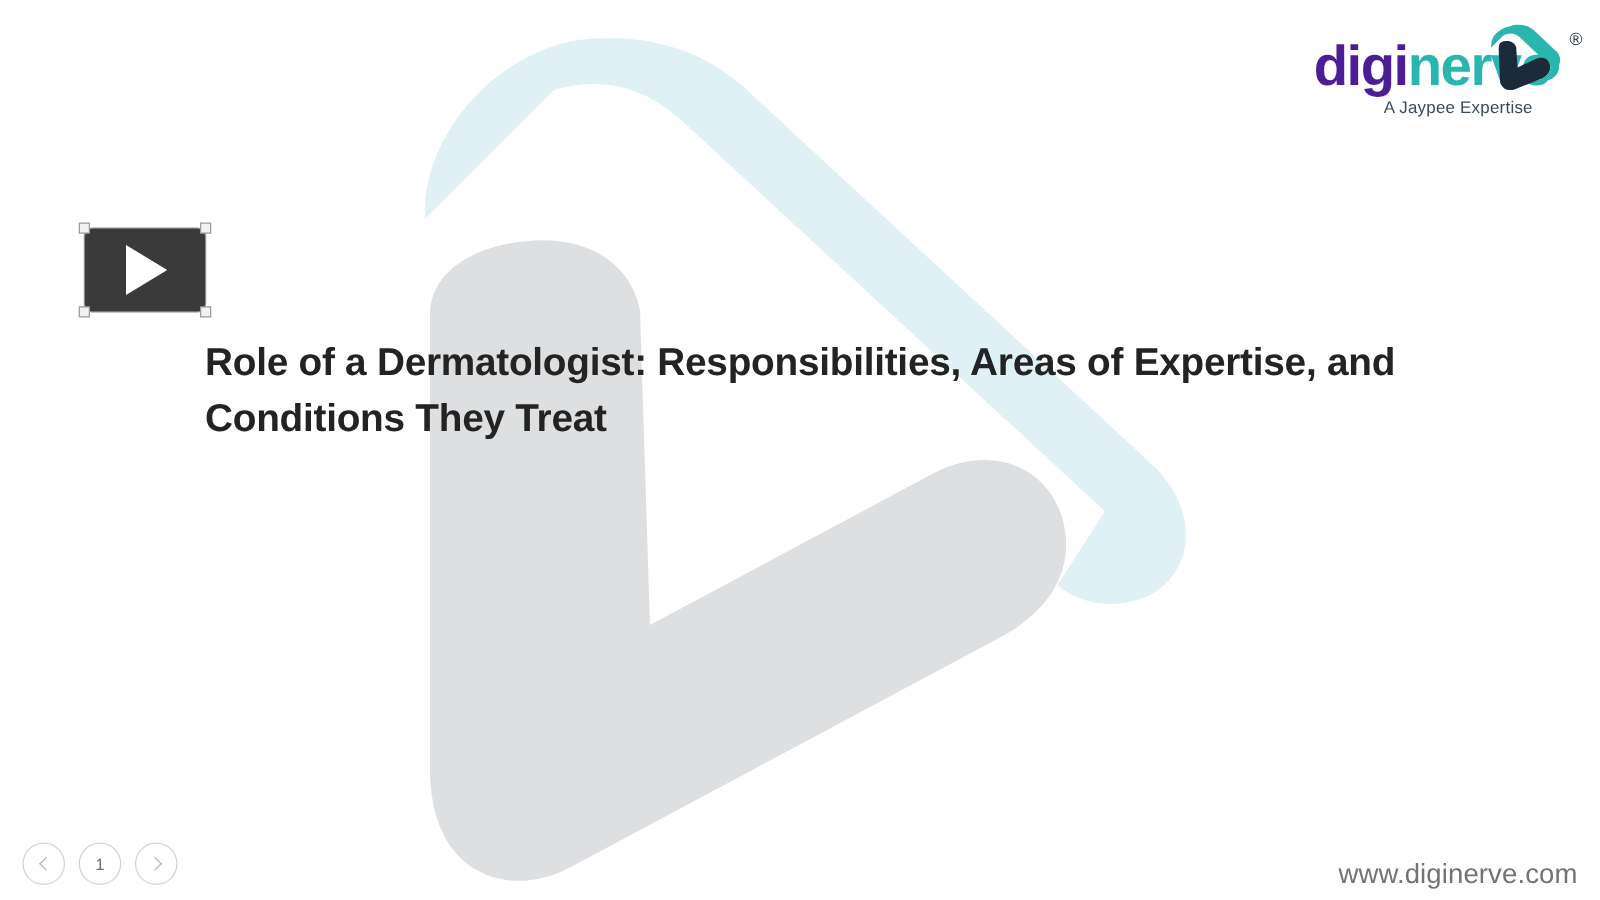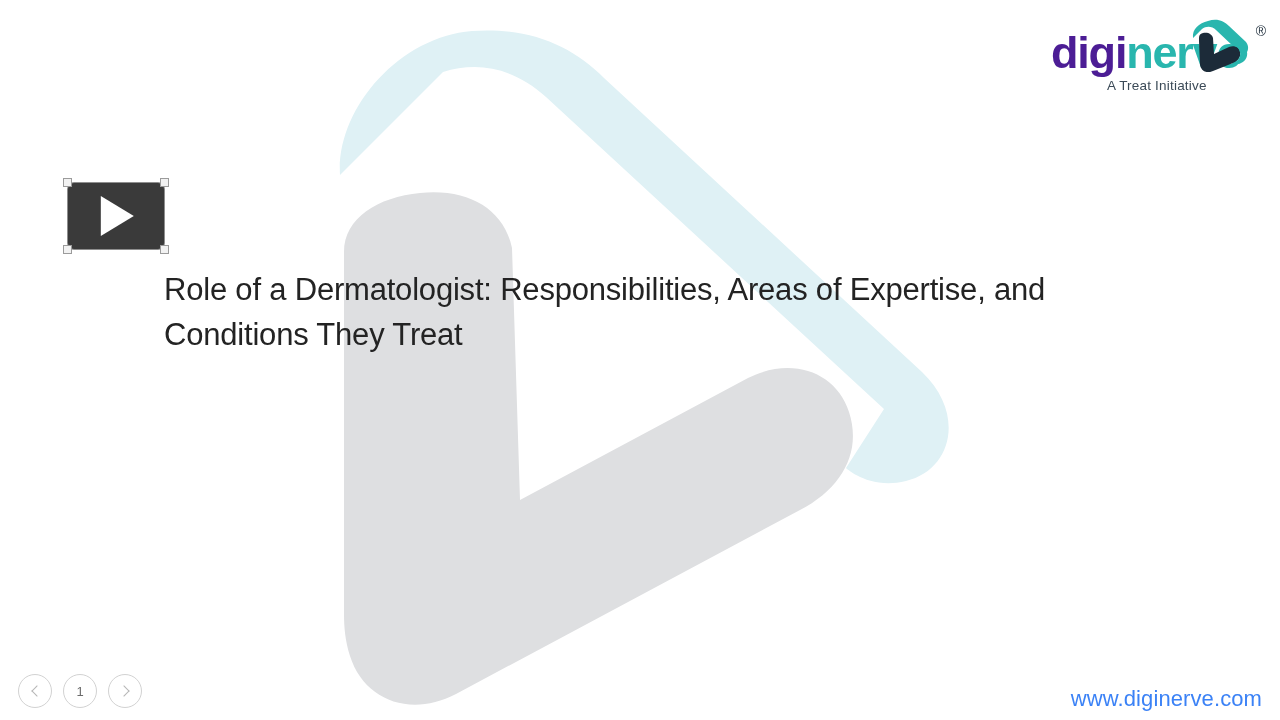--- a/index.html
+++ b/index.html
@@ -108,21 +108,21 @@
   #video-placeholder .handle.bl { left: -4px;  bottom: -4px; }
   #video-placeholder .handle.br { right: -4px; bottom: -4px; }
 
   
   #slide-title {
     position: absolute;
     left: 164px;
     top: 268px;
     width: 960px;
     font-size: 31px;
-    font-weight: normal;
+    font-weight: bold;
     line-height: 1.45;
     color: #232323;
     letter-spacing: -0.2px;
   }
 
   
   #pager {
     position: absolute;
     left: 18px;
     bottom: 12px;
@@ -159,21 +159,21 @@
   }
   #pager .chev.left  { transform: rotate(-135deg); margin-left: 3px; }
   #pager .chev.right { transform: rotate(45deg);   margin-right: 3px; }
 
   
   #footer-url {
     position: absolute;
     right: 18px;
     bottom: 8px;
     font-size: 22px;
-    color: #3b82f6;
+    color: #737373;
     letter-spacing: 0.1px;
   }
 </style>
 </head>
 <body>
 
 <div id="slide">
 
   <svg id="watermark" viewBox="0 0 1280 720" aria-hidden="true">
 
@@ -204,21 +204,21 @@
   <div id="brand-logo">
     <div class="logo-wordmark">
       <span class="logo-digi">digi</span><span class="logo-nerve">nerve</span>
     </div>
     <svg class="logo-mark" viewBox="0 0 62 56" aria-hidden="true">
       <path fill="#29b6ae" d="M 20 5 C 29 2 36 5 41 10 L 58 26 C 62 31 60 38 55 39 L 46 31 L 28 14 C 24 10 18 10 14 13 L 5 22 C 4 13 11 7 20 5 Z"></path>
       <path fill="#1c2b39" d="M 15 17 C 20 16 24 18 25 22 L 26 38 L 41 31 C 46 29 51 31 52 36 C 53 41 50 45 45 47 L 25 55 C 19 58 13 55 12 49 L 11 25 C 11 20 11 18 15 17 Z"></path>
       <path fill="#29b6ae" d="M 47 30 C 53 28 58 31 59 36 C 60 41 57 46 51 48 L 45 47 C 50 45 53 41 52 36 C 51 32 49 30 47 30 Z"></path>
     </svg>
     <span class="logo-reg">®</span>
-    <div class="logo-tagline">A Treat Initiative</div>
+    <div class="logo-tagline">A Jaypee Expertise</div>
   </div>
 
   <div id="video-placeholder">
     <span class="play-triangle"></span>
     <span class="handle tl"></span>
     <span class="handle tr"></span>
     <span class="handle bl"></span>
     <span class="handle br"></span>
   </div>
 

